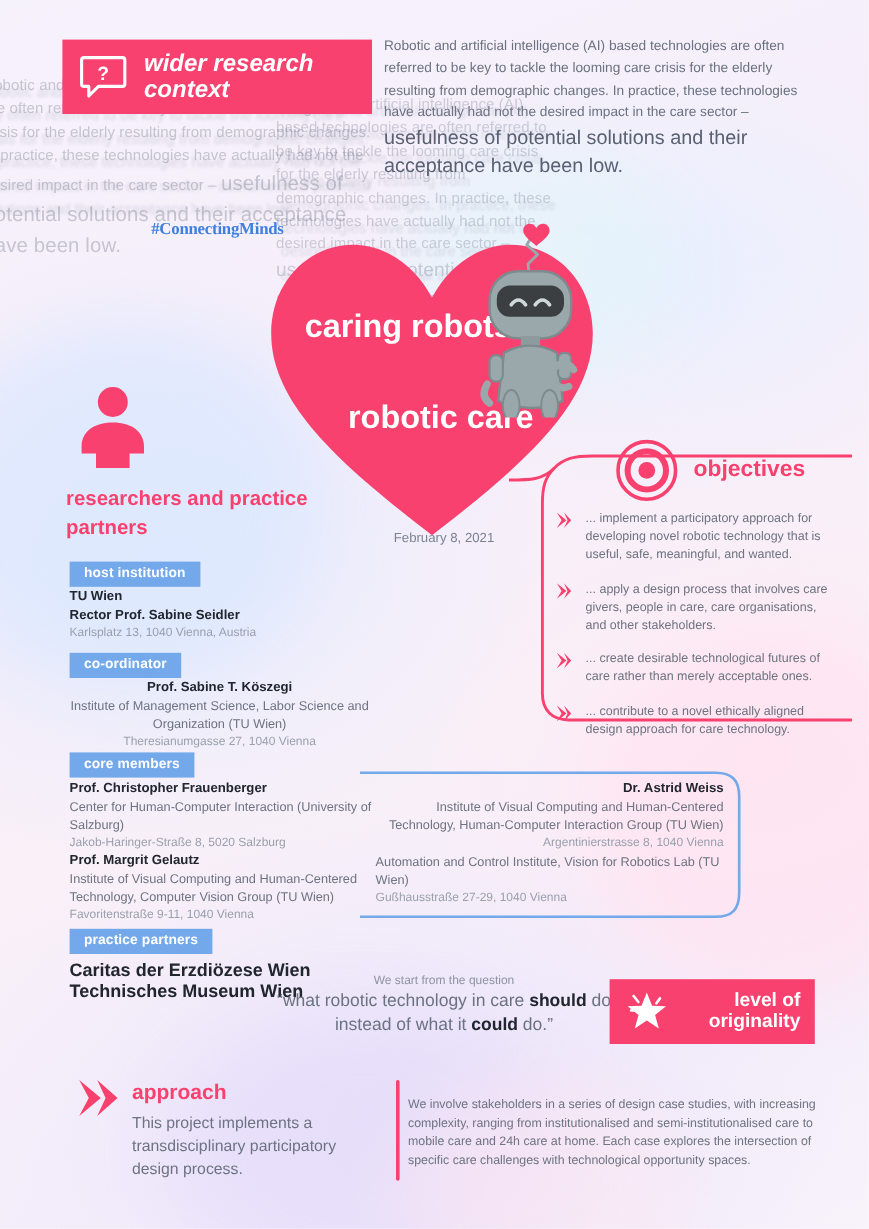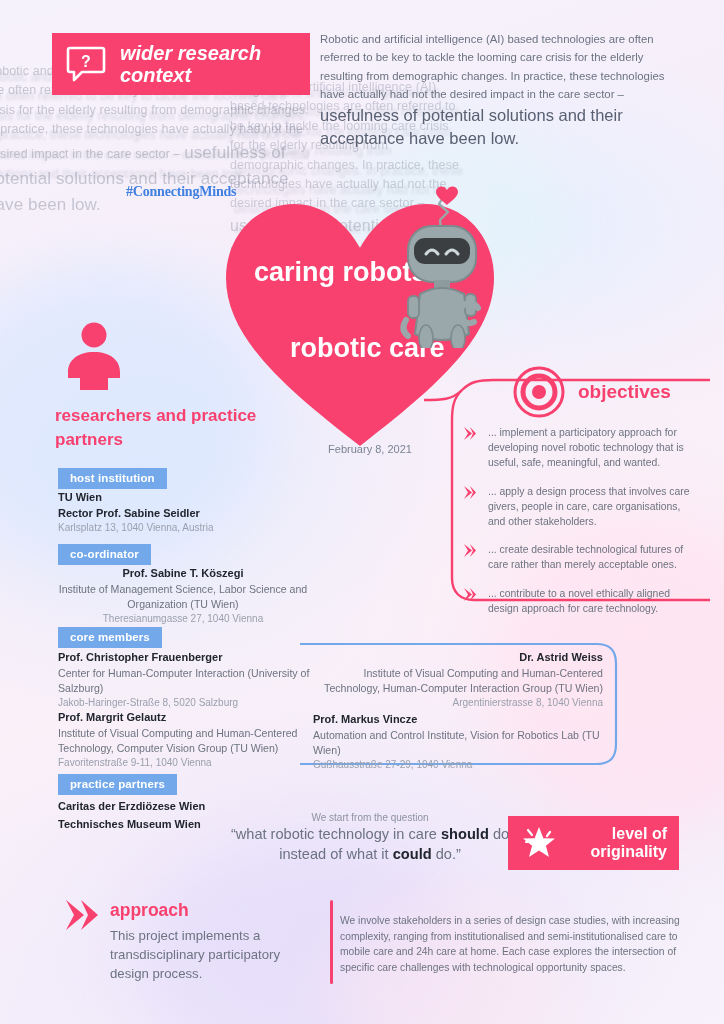--- a/index.html
+++ b/index.html
@@ -116,21 +116,21 @@
   .entry .addr { color:#9aa0ad; display:block; font-size:10px; }
 
   #e-host   { left:58px; top:490px; width:250px; }
   #e-coord  { left:58px; top:566px; width:250px;text-align:center; }
   #e-core-1 { left:58px; top:650px; width:258px; }
   #e-core-2 { left:58px; top:710px; width:268px; }
   #e-core-3 { left:313px; top:650px; width:290px;text-align:right; }
   #e-core-4 { left:313px; top:712px; width:290px; }
 
   .partner {
-    position:absolute; font-size:11px; font-weight:700; color:#20252e;
+    position:absolute; font-size:15px; font-weight:700; color:#20252e;
   }
   #p-1 { left:58px; top:800px; }
   #p-2 { left:58px; top:818px; }
 
   
   .frame { position:absolute; pointer-events:none; }
 
   
   #target-icon { position:absolute; left:513px; top:366px; width:52px; height:52px; }
   #objectives-title {
@@ -285,21 +285,20 @@
     <span class="nm">Dr. Astrid Weiss</span>
     <span class="org">Institute of Visual Computing and Human-Centered Technology, Human-Computer Interaction Group (TU Wien)</span>
     <span class="addr">Argentinierstrasse 8, 1040 Vienna</span>
   </div>
   <div class="entry" id="e-core-2">
     <span class="nm">Prof. Margrit Gelautz</span>
     <span class="org">Institute of Visual Computing and Human-Centered Technology, Computer Vision Group (TU Wien)</span>
     <span class="addr">Favoritenstraße 9-11, 1040 Vienna</span>
   </div>
   <div class="entry" id="e-core-4">
-    <span class="nm">Prof. Markus Vincze</span>
     <span class="org">Automation and Control Institute, Vision for Robotics Lab (TU Wien)</span>
     <span class="addr">Gußhausstraße 27-29, 1040 Vienna</span>
   </div>
 
   <div class="partner" id="p-1">Caritas der Erzdiözese Wien</div>
   <div class="partner" id="p-2">Technisches Museum Wien</div>
 
   <svg id="target-icon" viewBox="0 0 52 52">
     <circle cx="26" cy="26" r="24" fill="none" stroke="#f8416e" stroke-width="3"></circle>
     <circle cx="26" cy="26" r="16" fill="none" stroke="#f8416e" stroke-width="5"></circle>

